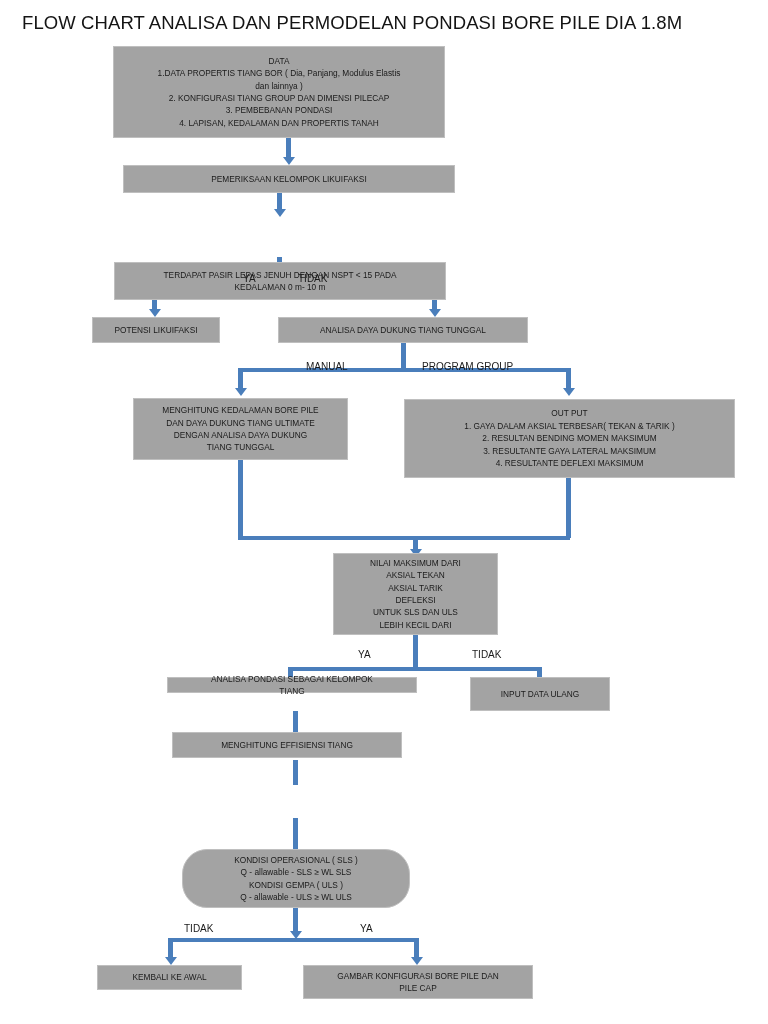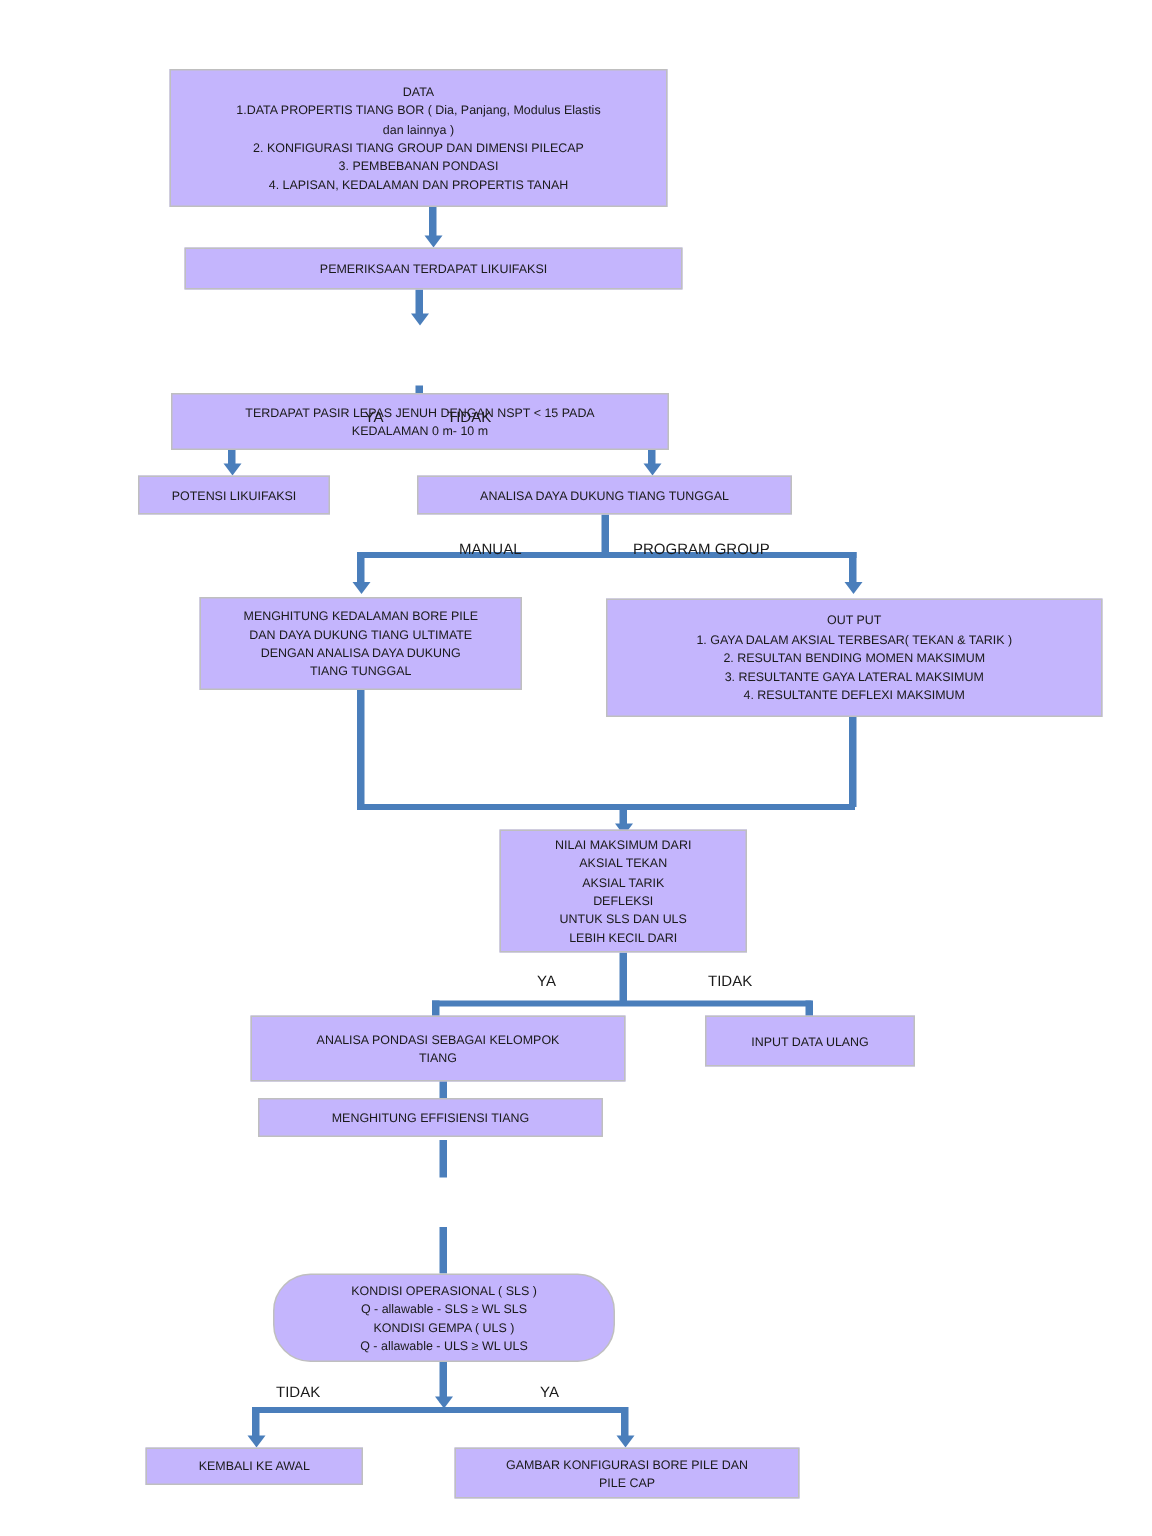--- a/index.html
+++ b/index.html
@@ -23,21 +23,21 @@
     letter-spacing:0.1px;
     color:#141414;
     white-space:nowrap;
     font-weight:400;
   }
   
   .box{
     position:absolute;
     box-sizing:border-box;
     border:1px solid #bfbfbf;
-    background:#c4b5fd;
+    background:#a3a3a3;
     display:flex;
     align-items:center;
     justify-content:center;
     text-align:center;
     font-size:8.3px;
     line-height:12.4px;
     color:#1a1a1a;
     padding:2px 4px;
     white-space:pre-line;
     z-index:3;
@@ -70,32 +70,33 @@
     color:#1a1a1a;
     white-space:nowrap;
     z-index:4;
   }
 </style>
 </head>
 <body>
 
 <div id="canvas">
 
+  <div class="title">FLOW CHART ANALISA DAN PERMODELAN PONDASI BORE PILE DIA 1.8M</div>
 
   <div class="box" style="left:113px;top:46px;width:332px;height:92px;">DATA
 1.DATA PROPERTIS TIANG BOR ( Dia, Panjang, Modulus Elastis
 dan lainnya )
 2. KONFIGURASI TIANG GROUP DAN DIMENSI PILECAP
 3. PEMBEBANAN PONDASI
 4. LAPISAN, KEDALAMAN DAN PROPERTIS TANAH</div>
 
   <div class="vline" style="left:286px;top:138px;height:21px;"></div>
   <div class="arrow" style="left:282.5px;top:157px;"></div>
 
-  <div class="box" style="left:123px;top:165px;width:332px;height:28px;">PEMERIKSAAN TERDAPAT LIKUIFAKSI</div>
+  <div class="box" style="left:123px;top:165px;width:332px;height:28px;">PEMERIKSAAN KELOMPOK LIKUIFAKSI</div>
 
   <div class="vline" style="left:277px;top:193px;height:18px;"></div>
   <div class="arrow" style="left:273.5px;top:209px;"></div>
 
   <div class="box" style="left:114px;top:219px;width:332px;height:38px;margin-top:43px;">TERDAPAT PASIR LEPAS JENUH DENGAN NSPT &lt; 15 PADA
 KEDALAMAN 0 m- 10 m</div>
 
   <div class="vline" style="left:277px;top:257px;height:36px;"></div>
   <div class="hline" style="left:152px;top:291px;width:285px;"></div>
   <div class="blabel" style="left:243px;top:273px;">YA</div>
@@ -147,21 +148,21 @@
 LEBIH KECIL DARI</div>
 
   <div class="vline" style="left:413px;top:635px;height:34px;"></div>
   <div class="hline" style="left:288px;top:667px;width:253px;"></div>
   <div class="blabel" style="left:358px;top:649px;">YA</div>
   <div class="blabel" style="left:472px;top:649px;">TIDAK</div>
 
   <div class="vline" style="left:288px;top:667px;height:12px;"></div>
   <div class="vline" style="left:537px;top:667px;height:12px;"></div>
 
-  <div class="box" style="left:167px;top:677px;width:250px;height:44px;">ANALISA PONDASI SEBAGAI KELOMPOK
+  <div class="box" style="left:167px;top:677px;width:250px;height:16px;">ANALISA PONDASI SEBAGAI KELOMPOK
 TIANG</div>
 
   <div class="box" style="left:470px;top:677px;width:140px;height:34px;">INPUT DATA ULANG</div>
 
   <div class="vline" style="left:293px;top:711px;height:23px;"></div>
 
   <div class="box" style="left:172px;top:732px;width:230px;height:26px;">MENGHITUNG EFFISIENSI TIANG</div>
 
   <div class="vline" style="left:293px;top:760px;height:25px;"></div>
 

